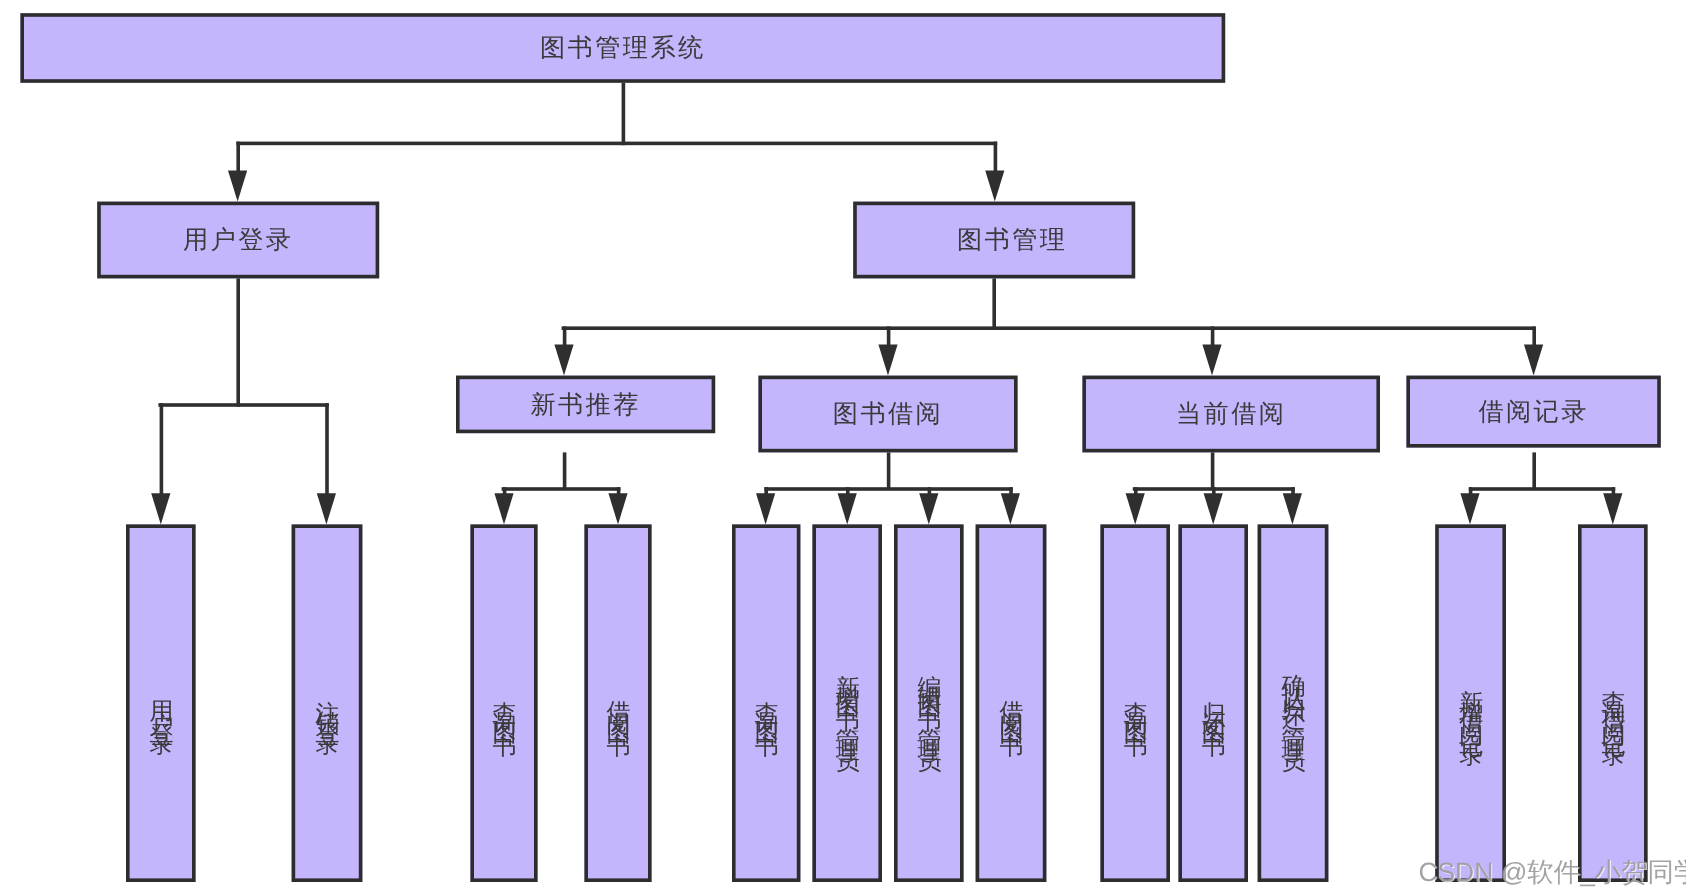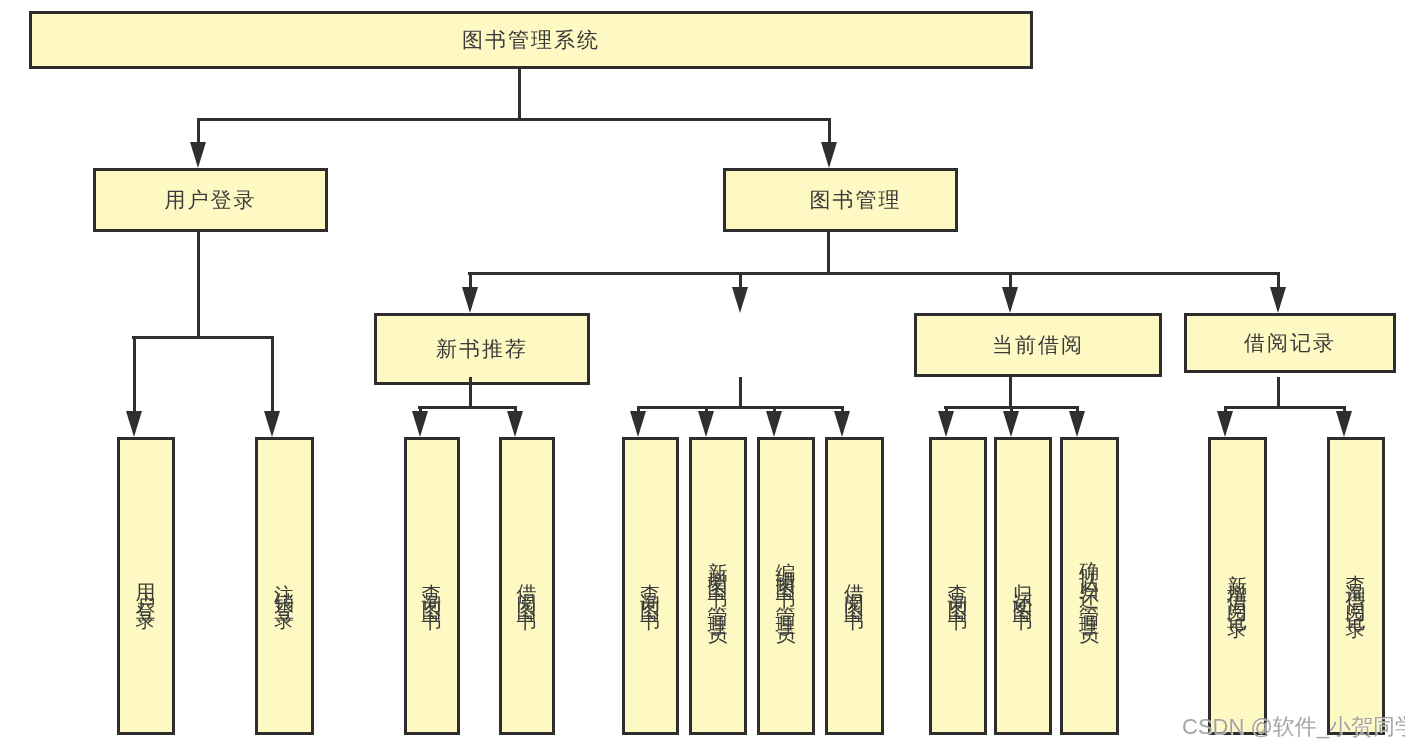--- a/index.html
+++ b/index.html
@@ -14,27 +14,26 @@
     position: relative;
     width: 1405px;
     height: 747px;
     background: #ffffff;
     overflow: hidden;
   }
 
   
   .box {
     position: absolute;
-    background: #fef9c3;
+    background: #c4b5fd;
     border: 3px solid #2d2d2d;
     display: flex;
     align-items: center;
     justify-content: center;
     color: #3a3a3a;
-    margin-left: 12px;
   }
   .box.h span {
     font-size: 21px;
     letter-spacing: 2px;
     white-space: nowrap;
   }
   .box.v span {
     writing-mode: vertical-rl;
     text-orientation: mixed;
     font-size: 20px;
@@ -137,22 +136,25 @@
     </div>
   <div class="drop" style="left:1002px; top:272px; height:41px;">
       <i class="stem"></i>
       <i class="head"></i>
     </div>
   <div class="drop" style="left:1270px; top:272px; height:41px;">
       <i class="stem"></i>
       <i class="head"></i>
     </div>
 
-  <div class="box h" style="left:362px; top:313px; width:216px; height:72px;">
+  <div class="box h" style="left:380px; top:313px; width:216px; height:48px;">
     <span>新书推荐</span>
+  </div>
+  <div class="box h" style="left:632px; top:313px; width:216px; height:64px;">
+    <span>图书借阅</span>
   </div>
   <div class="box h" style="left:902px; top:313px; width:248px; height:64px;">
     <span>当前借阅</span>
   </div>
   <div class="box h" style="left:1172px; top:313px; width:212px; height:60px;">
     <span>借阅记录</span>
   </div>
 
   <div class="line v" style="left:469px; top:377px; height:31px;"></div>
   <div class="line hz" style="left:418px; top:406px; width:99px;"></div>

